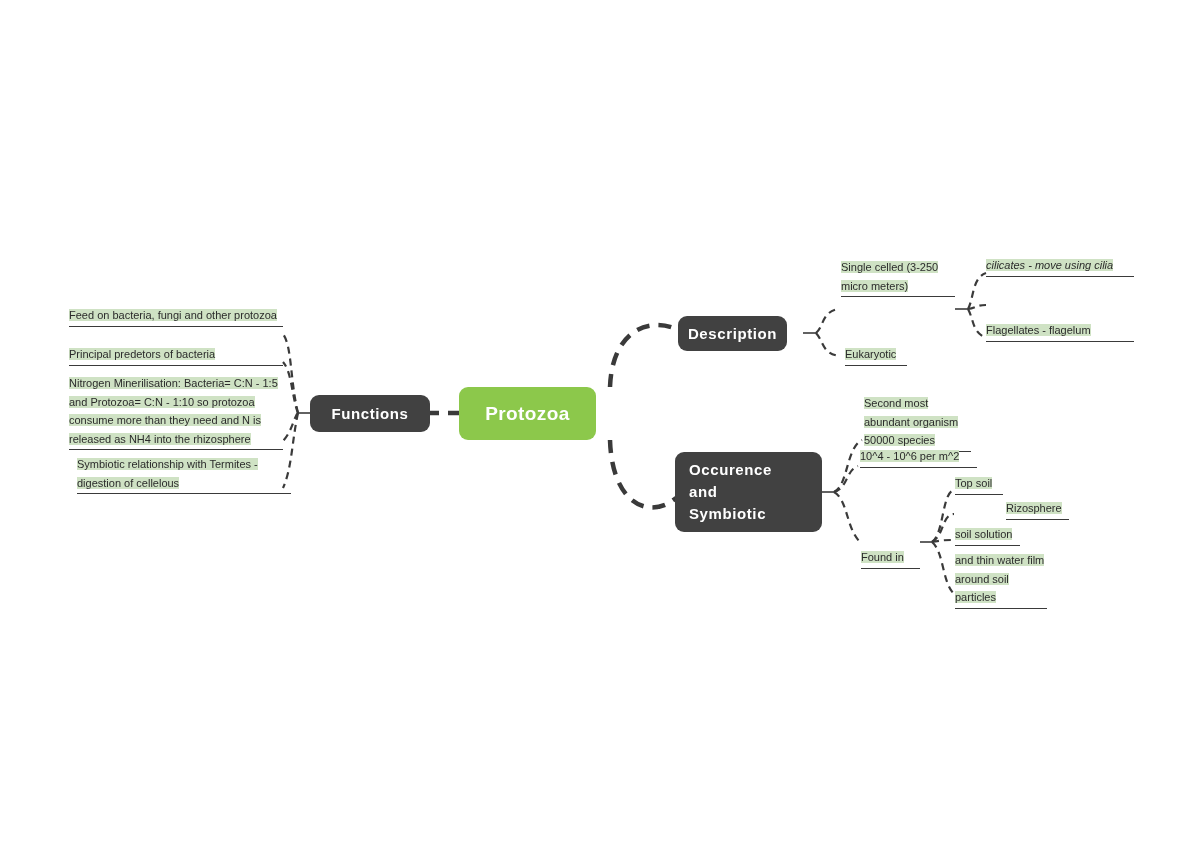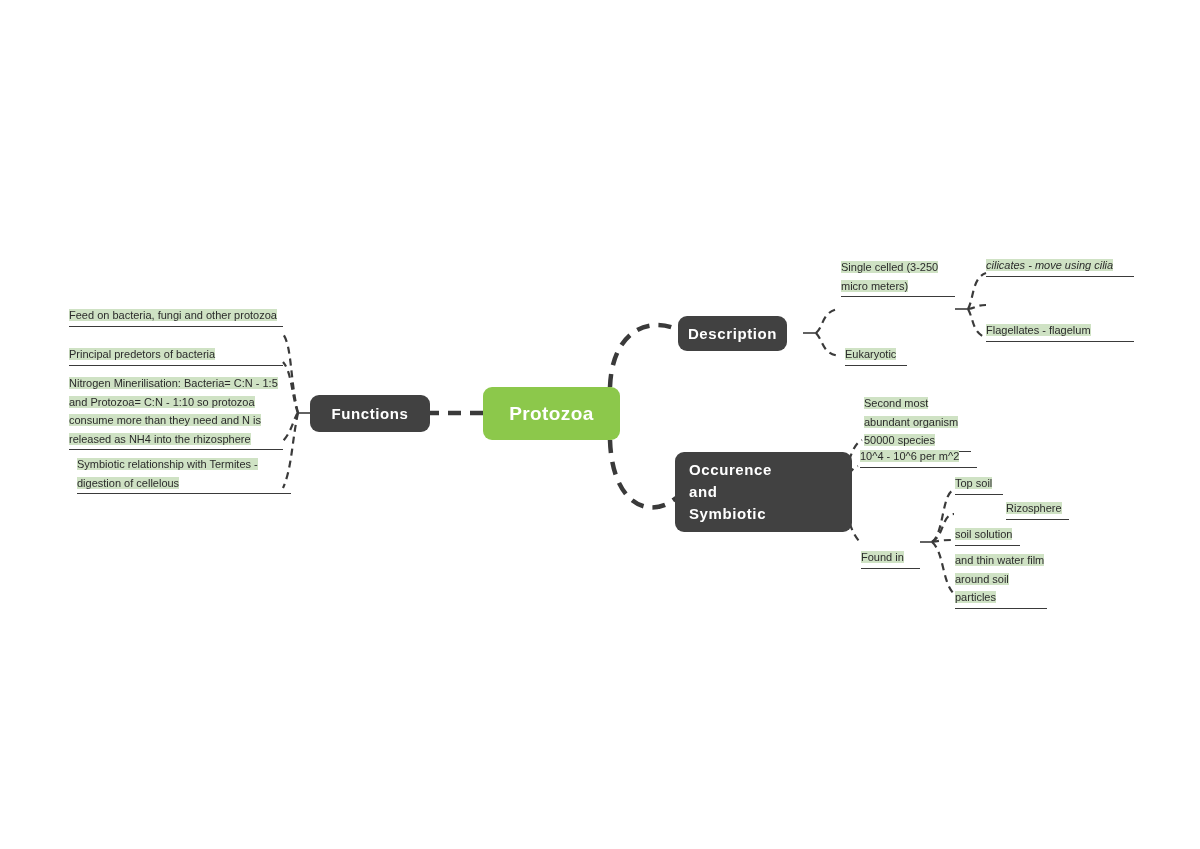--- a/index.html
+++ b/index.html
@@ -116,21 +116,21 @@
     <path d="M 834 492 C 848 488, 846 470, 858 466" stroke="#3a3a3a" stroke-width="2.2" fill="none" stroke-dasharray="7 5"></path>
     <path d="M 834 492 C 848 500, 846 528, 860 542" stroke="#3a3a3a" stroke-width="2.2" fill="none" stroke-dasharray="7 5"></path>
 
     <path d="M 920 542 L 932 542" stroke="#3a3a3a" stroke-width="1.6" fill="none"></path>
     <path d="M 932 542 C 944 534, 942 492, 954 490" stroke="#3a3a3a" stroke-width="2.2" fill="none" stroke-dasharray="7 5"></path>
     <path d="M 932 542 C 944 536, 942 514, 954 514" stroke="#3a3a3a" stroke-width="2.2" fill="none" stroke-dasharray="7 5"></path>
     <path d="M 932 542 C 944 540, 944 540, 954 540" stroke="#3a3a3a" stroke-width="2.2" fill="none" stroke-dasharray="7 5"></path>
     <path d="M 932 542 C 944 552, 942 582, 954 594" stroke="#3a3a3a" stroke-width="2.2" fill="none" stroke-dasharray="7 5"></path>
   </svg>
 
-  <div class="root-node" style="left:483px; top:387px; width:137px; height:53px;">
+  <div class="root-node" style="left:459px; top:387px; width:137px; height:53px;">
     <span>Protozoa</span>
   </div>
 
   <div class="branch-node center-align" style="left:310px; top:395px; width:120px; height:37px;">
     <span>Functions</span>
   </div>
 
   <div class="leaf left-side" style="left:69px; top:344px; width:214px;">
     <span class="txt">Principal predetors of bacteria</span>
   </div>
@@ -161,21 +161,21 @@
 
   <div class="leaf right-side" style="left:986px; top:255px; width:148px;font-style:italic;">
     <span class="txt">cilicates - move using cilia</span>
   </div>
 
 
   <div class="leaf right-side" style="left:986px; top:320px; width:148px;">
     <span class="txt">Flagellates - flagelum</span>
   </div>
 
-  <div class="branch-node" style="left:675px; top:452px; width:177px; height:80px;">
+  <div class="branch-node" style="left:675px; top:452px; width:147px; height:80px;">
     <div class="multi">
       <div>Occurence</div>
       <div>and</div>
       <div>Symbiotic</div>
     </div>
   </div>
 
   <div class="leaf right-side" style="left:864px; top:393px; width:107px;">
     <span class="txt">Second most abundant organism 50000 species</span>
   </div>

